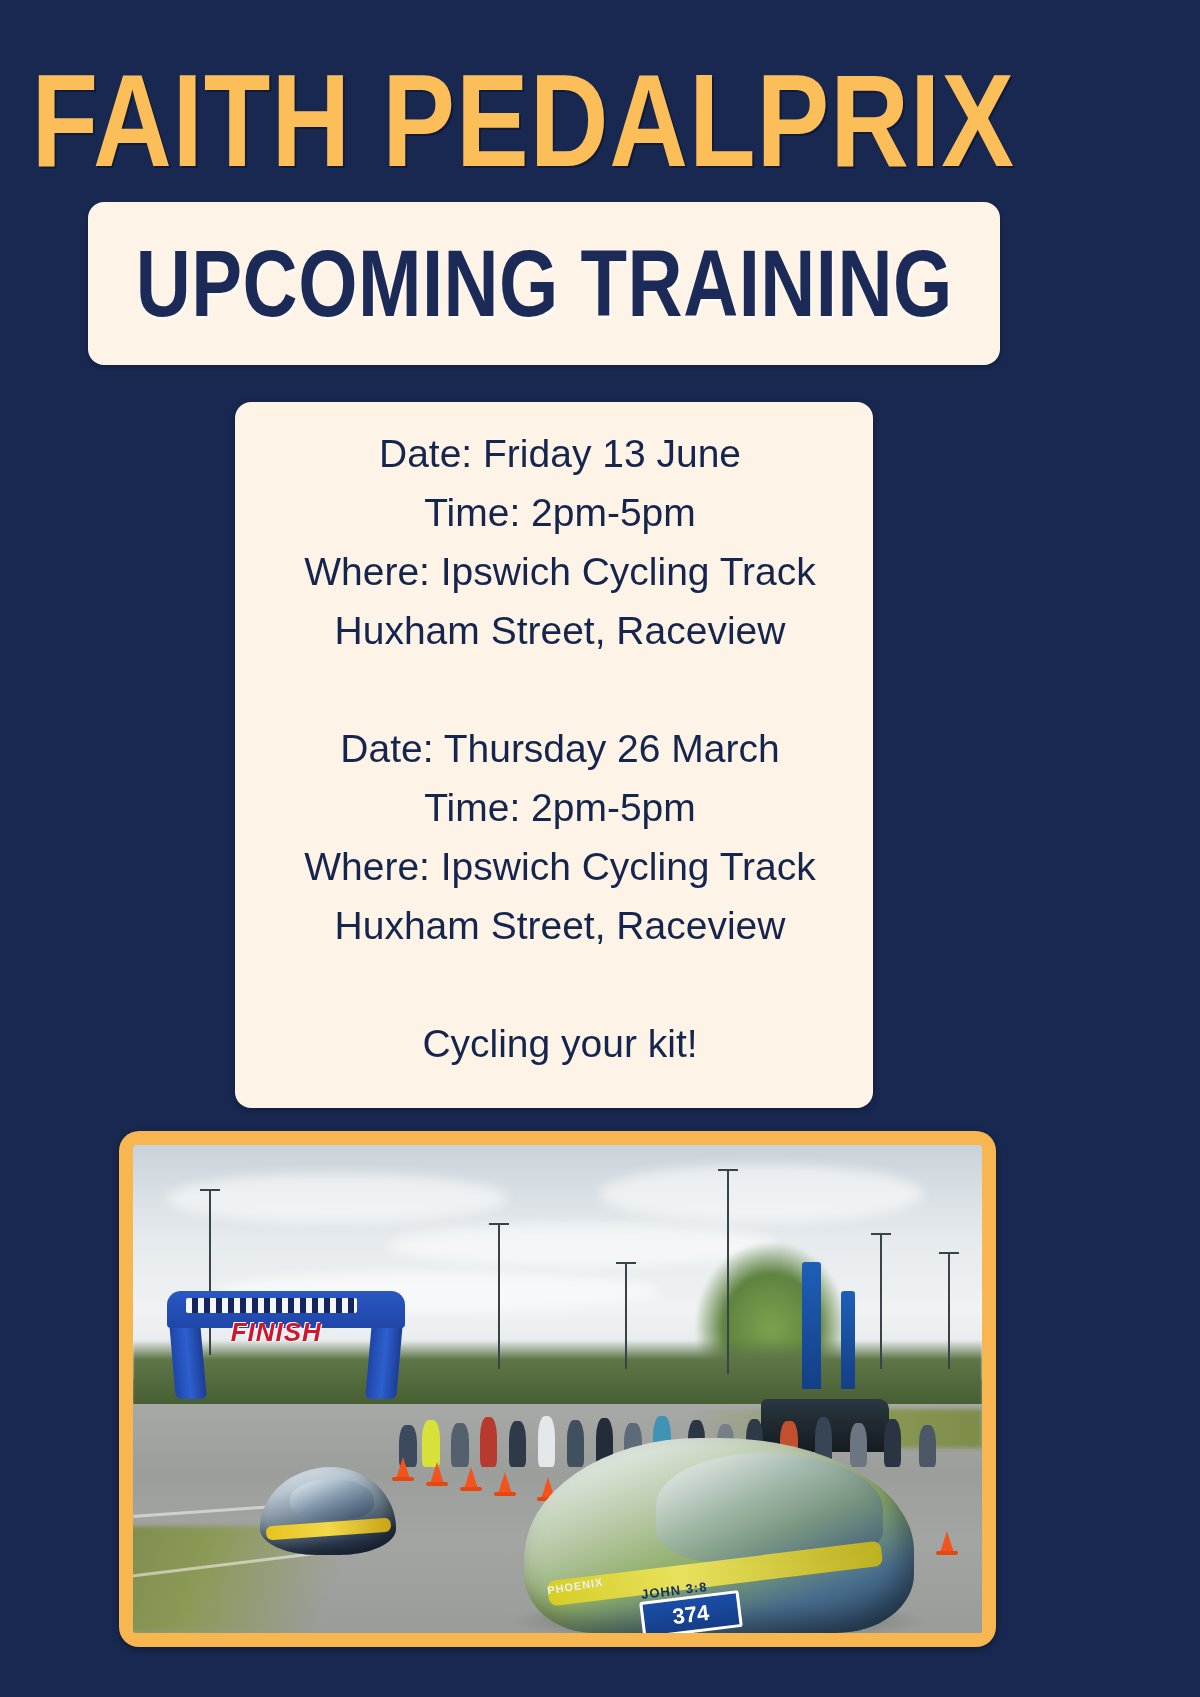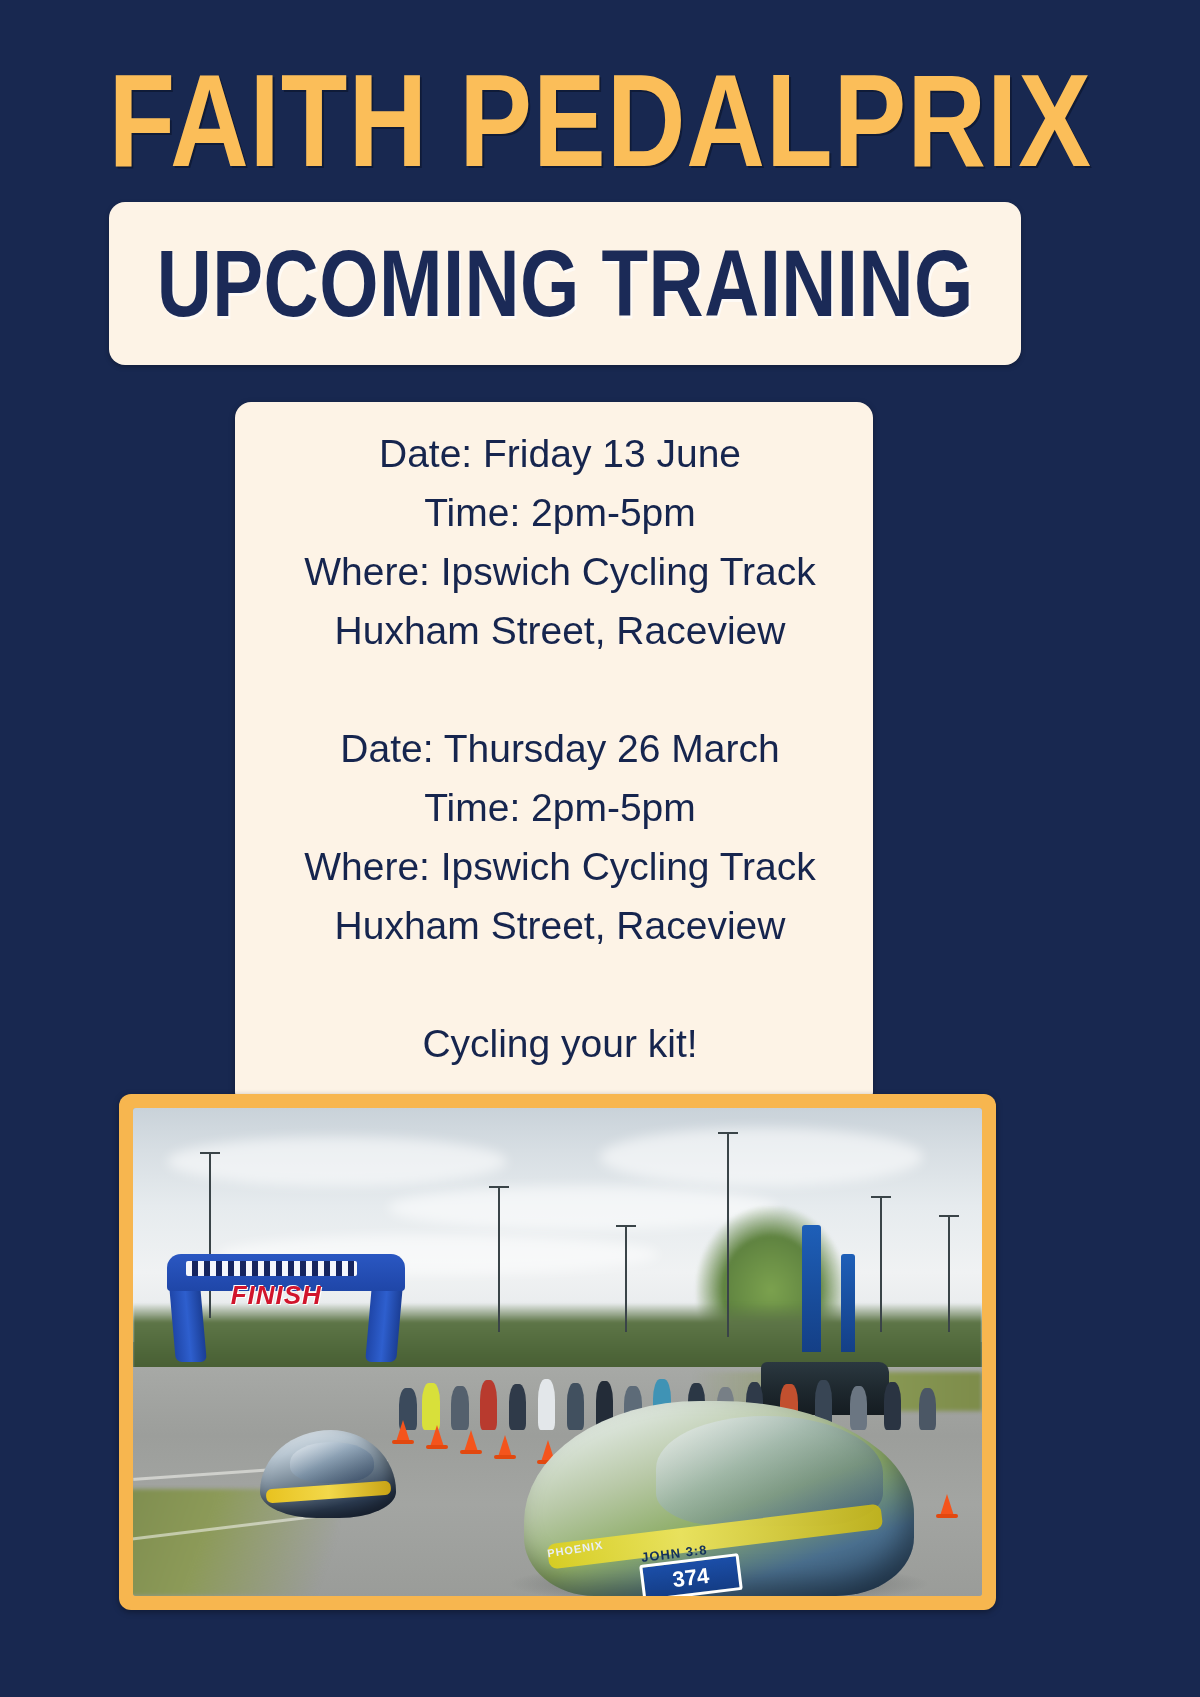--- a/index.html
+++ b/index.html
@@ -18,21 +18,21 @@
     overflow: hidden;
     box-sizing: border-box;
   }
 
   
   .title-wrap {
     position: absolute;
     left: 0;
     top: 54px;
     width: 1200px;
-    text-align: center;
+    text-align: left;
   }
   .title {
     display: inline-block;
     font-family: "Liberation Sans Narrow", "Liberation Sans", sans-serif;
     font-weight: bold;
     font-size: 116px;
     line-height: 1.0;
     letter-spacing: 1px;
     color: #FBBE59;
     transform: scaleX(0.94) scaleY(1.14);
@@ -48,21 +48,20 @@
     top: 202px;
     width: 912px;
     height: 163px;
     background: #FDF3E6;
     border-radius: 16px;
     box-shadow: 0 2px 5px rgba(0,0,0,0.28);
     display: flex;
     align-items: center;
     justify-content: center;
     box-sizing: border-box;
-    margin-left: 21px;
   }
   .subtitle {
     font-family: "Liberation Sans Narrow", "Liberation Sans", sans-serif;
     font-weight: bold;
     font-size: 82px;
     line-height: 1;
     letter-spacing: 0.5px;
     color: #1B2A57;
     transform: scaleX(0.93) scaleY(1.16);
     text-shadow: 2px 2px 0 rgba(255,255,255,0.6);
@@ -93,25 +92,25 @@
   }
   .details-line.spacer {
     height: 59px;
     line-height: 59px;
   }
 
   
   .photo-frame {
     position: absolute;
     left: 119px;
-    top: 1094px;
+    top: 1131px;
     width: 877px;
     height: 516px;
     background: #F7B64F;
-    border-radius: 12px;
+    border-radius: 20px;
     padding: 14px;
     box-sizing: border-box;
     box-shadow: 0 2px 6px rgba(0,0,0,0.35);
   }
   .photo {
     position: relative;
     width: 100%;
     height: 100%;
     border-radius: 3px;
     overflow: hidden;

